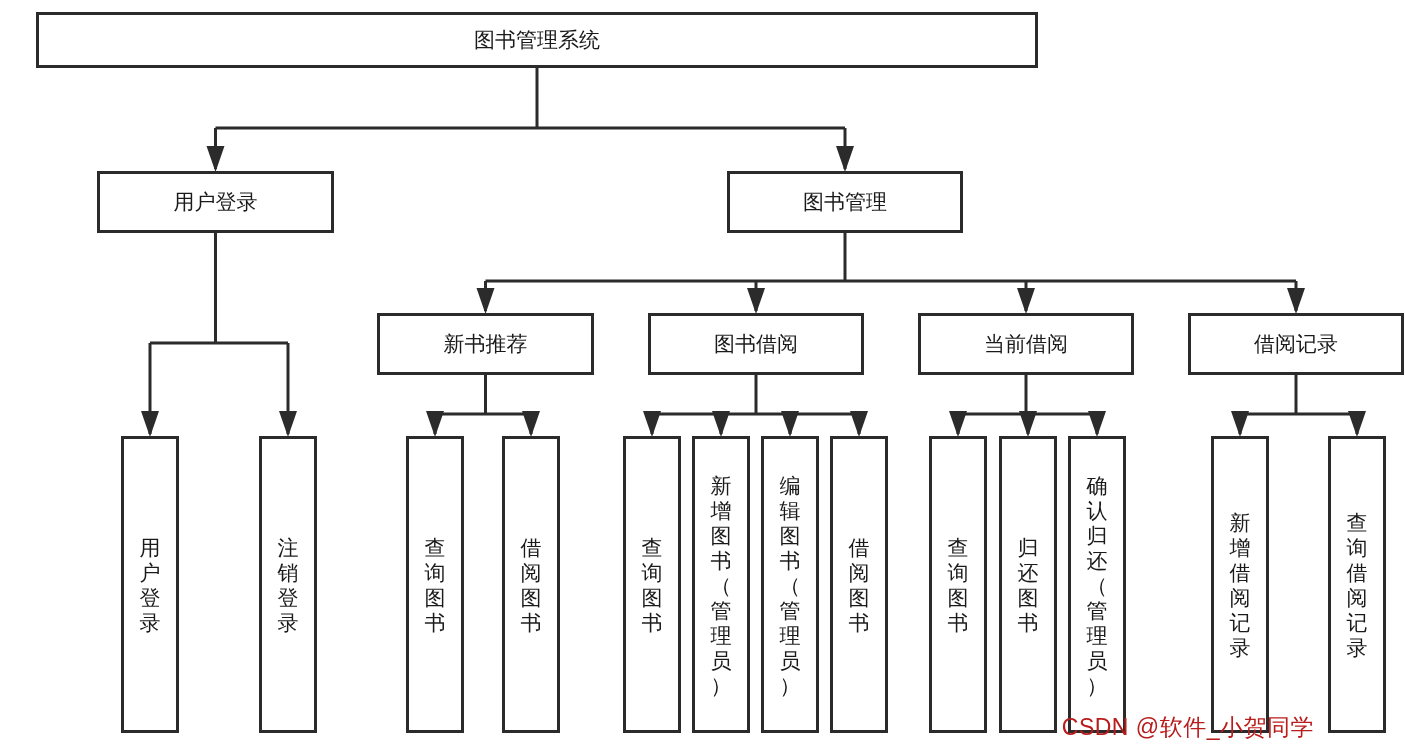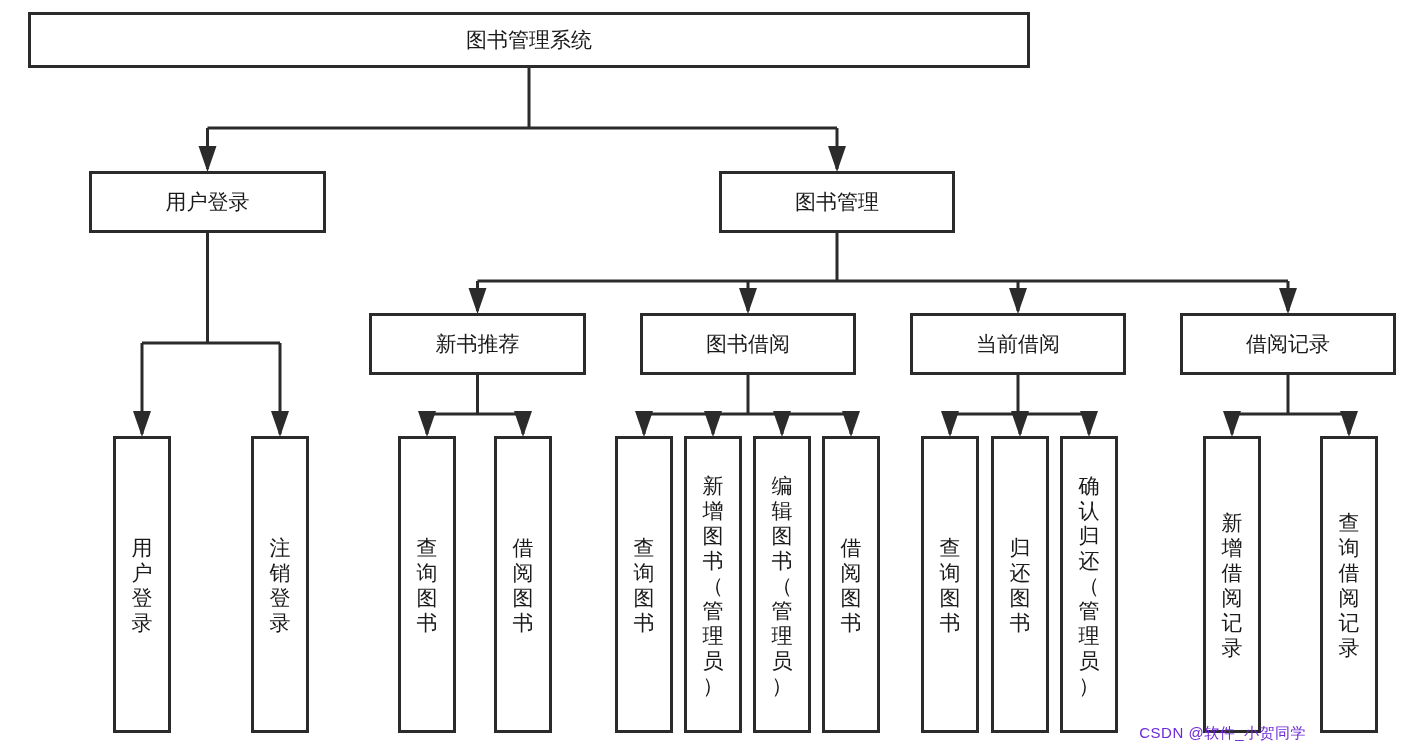--- a/index.html
+++ b/index.html
@@ -9,21 +9,21 @@
   }
   body {
     width: 1405px;
     height: 747px;
     font-family: "Liberation Sans", "DejaVu Sans", sans-serif;
     overflow: hidden;
     position: relative;
   }
   #diagram-root {
     position: absolute;
-    left: 8px;
+    left: 16px;
     top: 0;
     width: 1306px;
     height: 747px;
   }
   svg.diagram {
     display: block;
     width: 1405px;
     height: 747px;
   }
   .node-rect {
@@ -49,22 +49,22 @@
   }
   .arrow-head {
     fill: #2b2b2b;
     stroke: none;
   }
   .watermark {
     position: absolute;
     right: 8px;
     bottom: 4px;
     font-family: "Liberation Sans", "DejaVu Sans", sans-serif;
-    font-size: 15px;
-    color: #6d28d9;
+    font-size: 23px;
+    color: #b91c1c;
     white-space: nowrap;
     letter-spacing: 0.5px;
   }
 </style>
 </head>
 <body>
 
 <div id="diagram-root">
   <svg class="diagram" viewBox="0 0 1405 747" xmlns="http://www.w3.org/2000/svg">
     <g id="connectors-layer">

